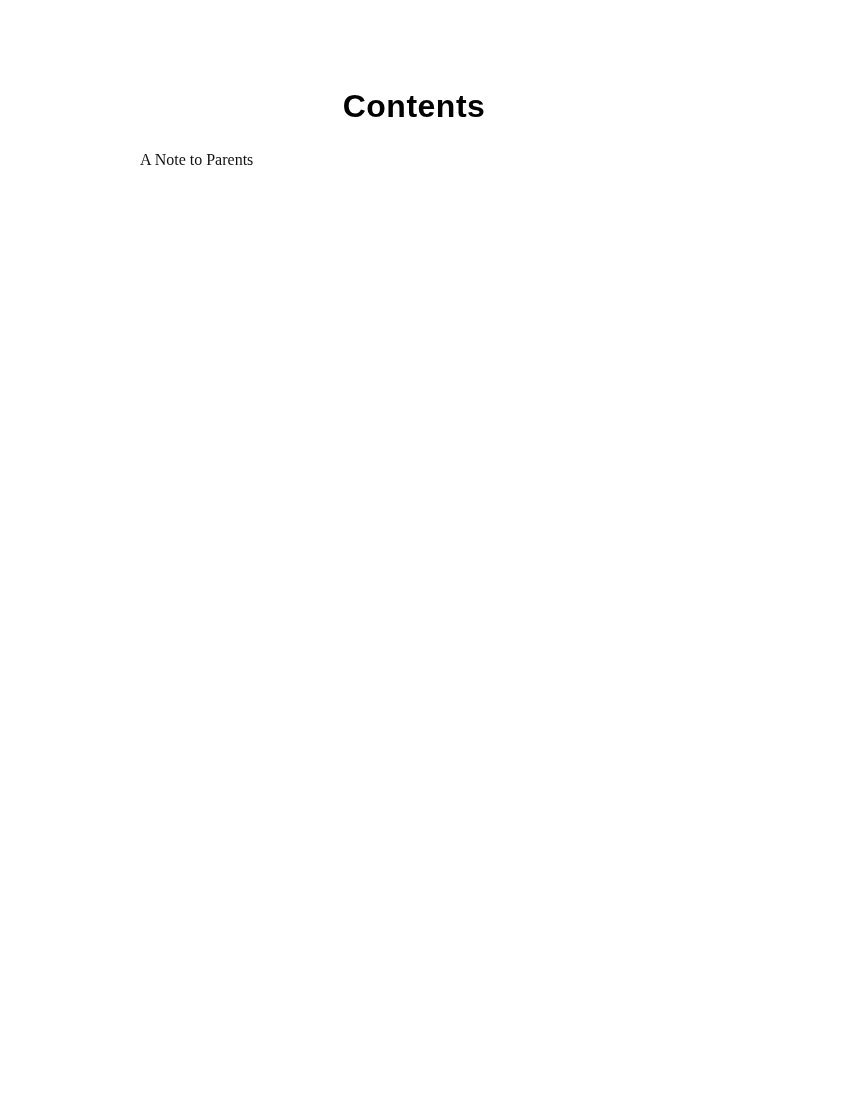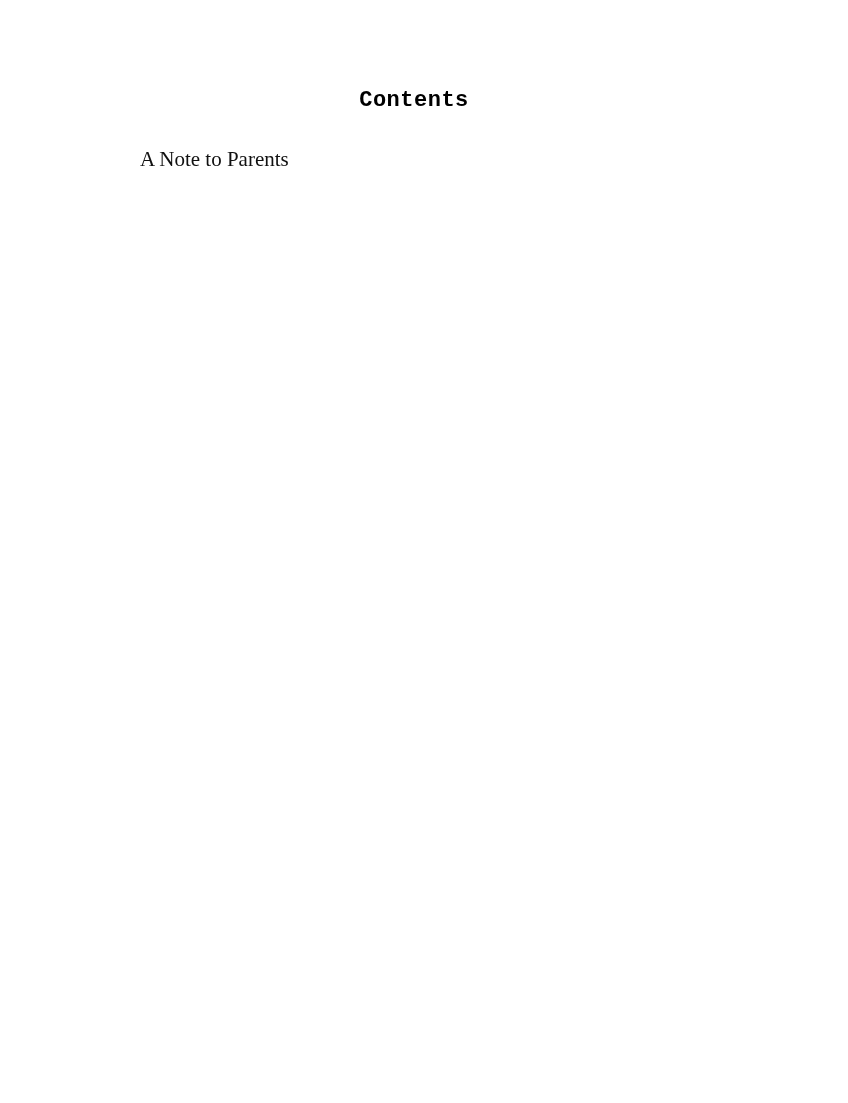--- a/index.html
+++ b/index.html
@@ -18,23 +18,23 @@
     color: #0d0d0d;
   }
 
   
   .toc-title {
     position: absolute;
     top: 88px;
     left: 0;
     width: 828px;
     text-align: center;
-    font-family: Liberation Mono, monospace;
+    font-family: Liberation Sans, sans-serif;
     font-weight: 700;
-    font-size: 22px;
+    font-size: 32px;
     letter-spacing: 0.5px;
     color: #000000;
   }
 
   
   .toc-body {
     position: absolute;
     top: 148px;
     left: 98px;
     width: 666px;
@@ -50,21 +50,21 @@
     white-space: nowrap;
   }
   .entry .num {
     flex: 0 0 33px;
     text-align: right;
     padding-right: 9px;
     font-size: 19.5px;
   }
   .entry .title {
     flex: 0 0 auto;
-    font-size: 21px;
+    font-size: 16px;
   }
   .entry .leader {
     flex: 1 1 auto;
     overflow: hidden;
     white-space: nowrap;
     font-size: 19.5px;
     letter-spacing: 0.9px;
     color: #333333;
     margin: 0 0px;
     transform: translateY(-1px);

